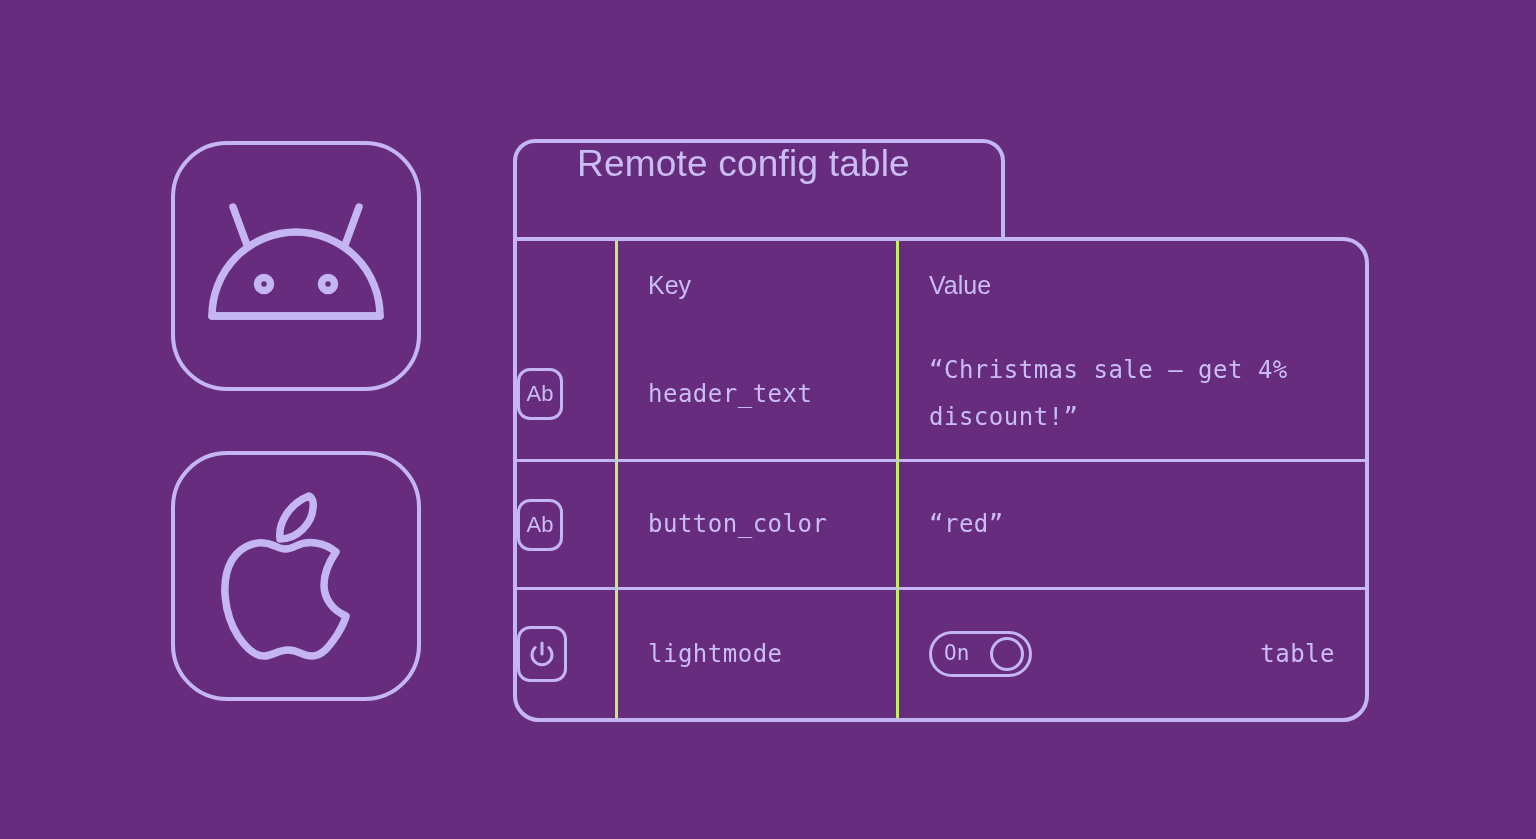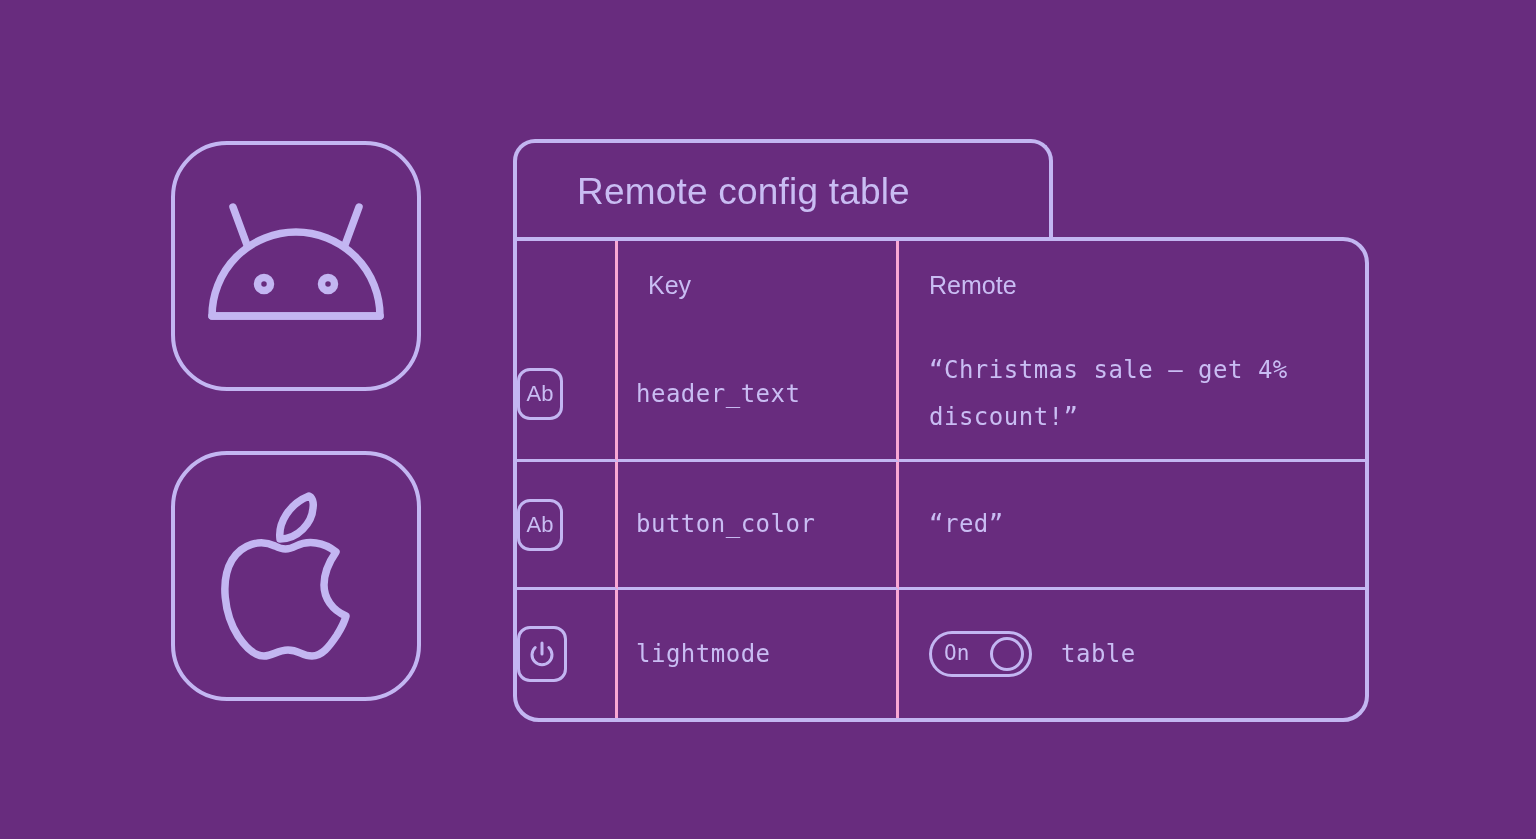--- a/index.html
+++ b/index.html
@@ -48,27 +48,26 @@
   .table-wrap {
     position: absolute;
     left: 513px;
     top: 139px;
   }
 
   .title-panel {
     position: absolute;
     left: 0;
     top: 0;
-    width: 540px;
+    width: 492px;
     height: 102px;
     border: 4px solid #C3B6F2;
     border-bottom: none;
     border-radius: 22px 22px 0 0;
     display: flex;
-    align-items: center;
     padding-left: 60px;
   }
 
   .title-text {
     font-size: 37px;
     font-weight: 400;
     color: #C9BDF3;
     letter-spacing: 0.2px;
     white-space: nowrap;
   }
@@ -81,21 +80,21 @@
     width: 856px;
     border: 4px solid #C3B6F2;
     border-radius: 0 26px 26px 26px;
     border-collapse: separate;
     border-spacing: 0;
     overflow: hidden;
   }
 
   .config-table td,
   .config-table th {
-    border-right: 3px solid #f9a8d4;
+    border-right: 3px solid #bef264;
     border-bottom: 3px solid #C3B6F2;
     text-align: left;
     vertical-align: middle;
   }
   .config-table tr > *:last-child { border-right: none; }
   .config-table tr:last-child > * { border-bottom: none; }
 
   .col-icon  { width: 101px; }
   .col-key   { width: 281px; }
   .col-value { width: auto; }
@@ -110,21 +109,21 @@
   .config-table thead th.col-icon { padding: 0; }
 
   .row-tall   { height: 133px; }
   .row-normal { height: 128px; }
 
   .cell-icon {
     padding: 0;
     text-align: center;
   }
   .cell-key {
-    padding-left: 18px;
+    padding-left: 30px;
   }
   .cell-value {
     padding: 0 30px 0 30px;
   }
 
   .mono {
     font-family: "DejaVu Sans Mono", "Liberation Mono", monospace;
     font-size: 24px;
     color: #C9BDF3;
     letter-spacing: 0.5px;
@@ -145,21 +144,22 @@
     color: #C9BDF3;
     vertical-align: middle;
   }
   .mini-icon.power { width: 50px; height: 56px; }
   .mini-icon svg { display: block; }
 
   
   .toggle-row {
     display: flex;
     align-items: center;
-    gap: 29px;
+    gap: 18px;
+    justify-content: space-between;
   }
   .toggle {
     display: inline-flex;
     align-items: center;
     justify-content: space-between;
     width: 103px;
     height: 46px;
     border: 3px solid #C3B6F2;
     border-radius: 23px;
     padding: 0 5px 0 12px;
@@ -211,21 +211,21 @@
 
     <div class="title-panel">
       <span class="title-text">Remote config table</span>
     </div>
 
     <table class="config-table">
       <thead>
         <tr>
           <th class="col-icon"></th>
           <th class="col-key">Key</th>
-          <th class="col-value">Remote</th>
+          <th class="col-value">Value</th>
         </tr>
       </thead>
       <tbody>
 
         <tr class="row-tall">
           <td class="cell-icon">
             <span class="mini-icon">
               <span>Ab</span>
             </span>
           </td>

